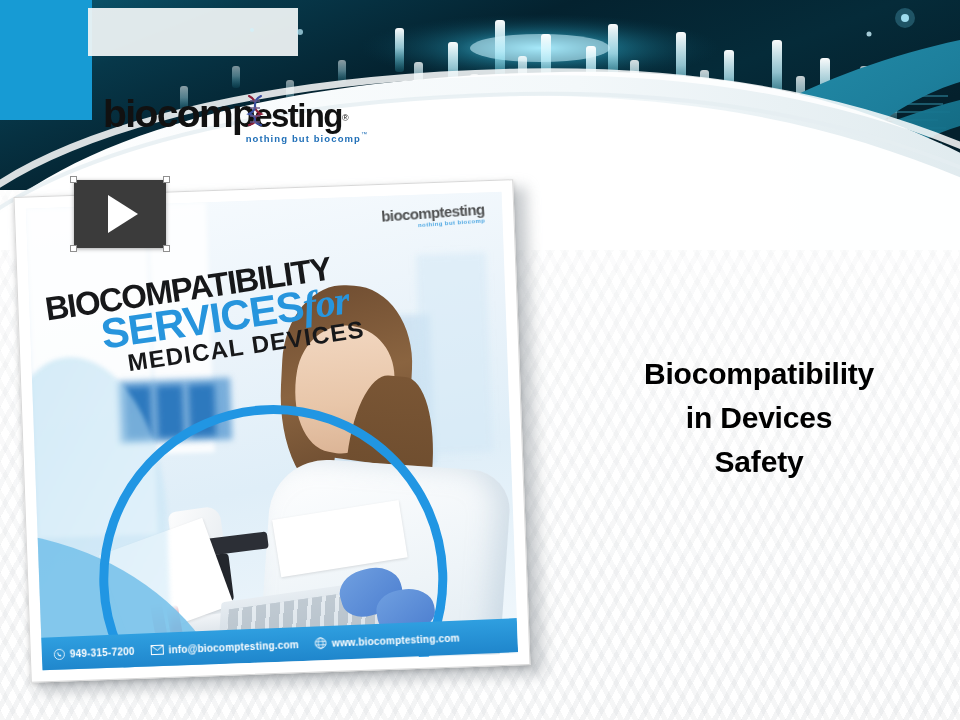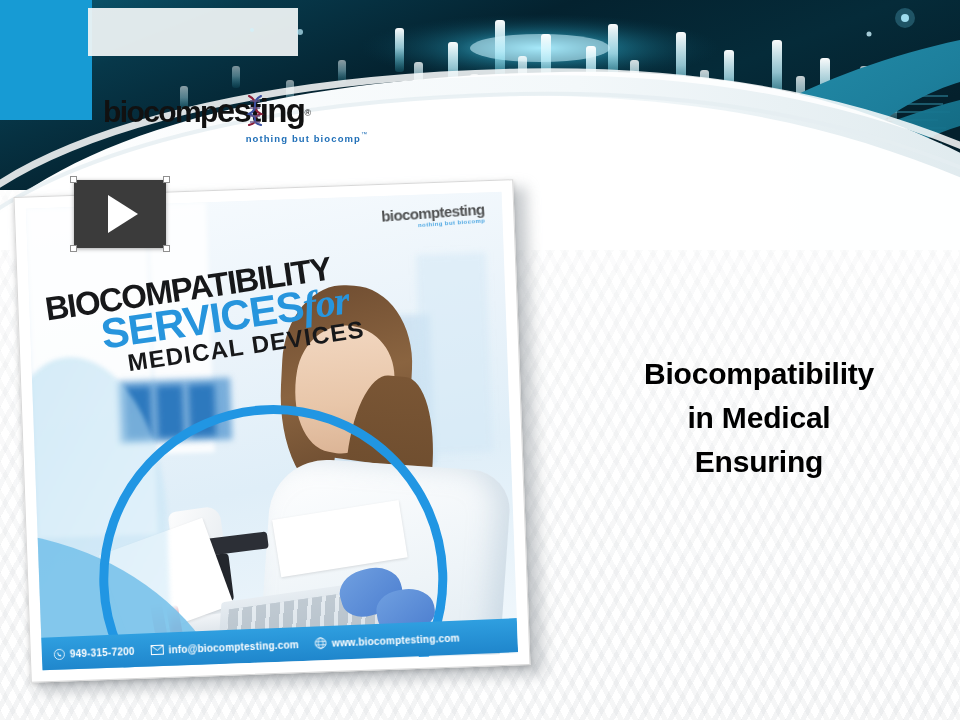--- a/index.html
+++ b/index.html
@@ -496,21 +496,21 @@
         <path d="M-40,250 C30,170 190,104 470,96 C700,90 850,128 990,190 L990,250 Z" fill="#ffffff" opacity=".96"></path>
 
         <path d="M-40,214 C40,140 230,78 520,72 C720,68 870,104 990,158" fill="none" stroke="#ffffff" stroke-width="7" opacity=".85"></path>
         <path d="M-40,238 C40,164 230,100 520,94 C720,90 870,126 990,180" fill="none" stroke="#e5eef1" stroke-width="4" opacity=".8"></path>
       </g>
     </svg>
   </div>
 
   <div style="position:absolute; left:103px; top:92px; width:270px;">
     <div style="position:relative; height:38px;">
-      <span style="font-family:'Liberation Sans',sans-serif; font-weight:bold; font-size:30px; color:#111; letter-spacing:-1.6px;">biocomp</span><span style="font-family:'Liberation Sans',sans-serif; font-weight:bold; font-size:33px; color:#111; letter-spacing:-1.6px;">esting</span><span style="font-size:9px; color:#111; vertical-align:super;">®</span>
+      <span style="font-family:'Liberation Sans',sans-serif; font-weight:bold; font-size:39px; color:#111; letter-spacing:-1.6px;">biocomp</span><span style="font-family:'Liberation Sans',sans-serif; font-weight:bold; font-size:33px; color:#111; letter-spacing:-1.6px;">esting</span><span style="font-size:9px; color:#111; vertical-align:super;">®</span>
       
       <svg width="22" height="32" viewBox="0 0 22 32" style="position:absolute; left:141px; top:2px;">
         <path d="M5,2 C17,8 5,14 17,20 C5,24 17,28 5,31" fill="none" stroke="#8b1f3a" stroke-width="2.1" stroke-linecap="round"></path>
         <path d="M17,2 C5,8 17,14 5,20 C17,24 5,28 17,31" fill="none" stroke="#3a4fa0" stroke-width="2.1" stroke-linecap="round"></path>
         <line x1="6" y1="7" x2="16" y2="7" stroke="#6b5a8a" stroke-width="1.4"></line>
         <line x1="6" y1="14" x2="16" y2="14" stroke="#6b5a8a" stroke-width="1.4"></line>
         <line x1="6" y1="22" x2="16" y2="22" stroke="#6b5a8a" stroke-width="1.4"></line>
         <line x1="6" y1="28" x2="16" y2="28" stroke="#6b5a8a" stroke-width="1.4"></line>
       </svg>
     </div>
@@ -607,17 +607,17 @@
       <div class="play-tri"></div>
     </div>
     <div class="handle h-tl"></div>
     <div class="handle h-tr"></div>
     <div class="handle h-bl"></div>
     <div class="handle h-br"></div>
   </div>
 
   <div class="title-block">
     <span class="tline">Biocompatibility</span>
-    <span class="tline">in Medical</span>
-    <span class="tline">Ensuring</span>
+    <span class="tline">in Devices</span>
+    <span class="tline">Safety</span>
   </div>
 
 </div>
 
 </body></html>

